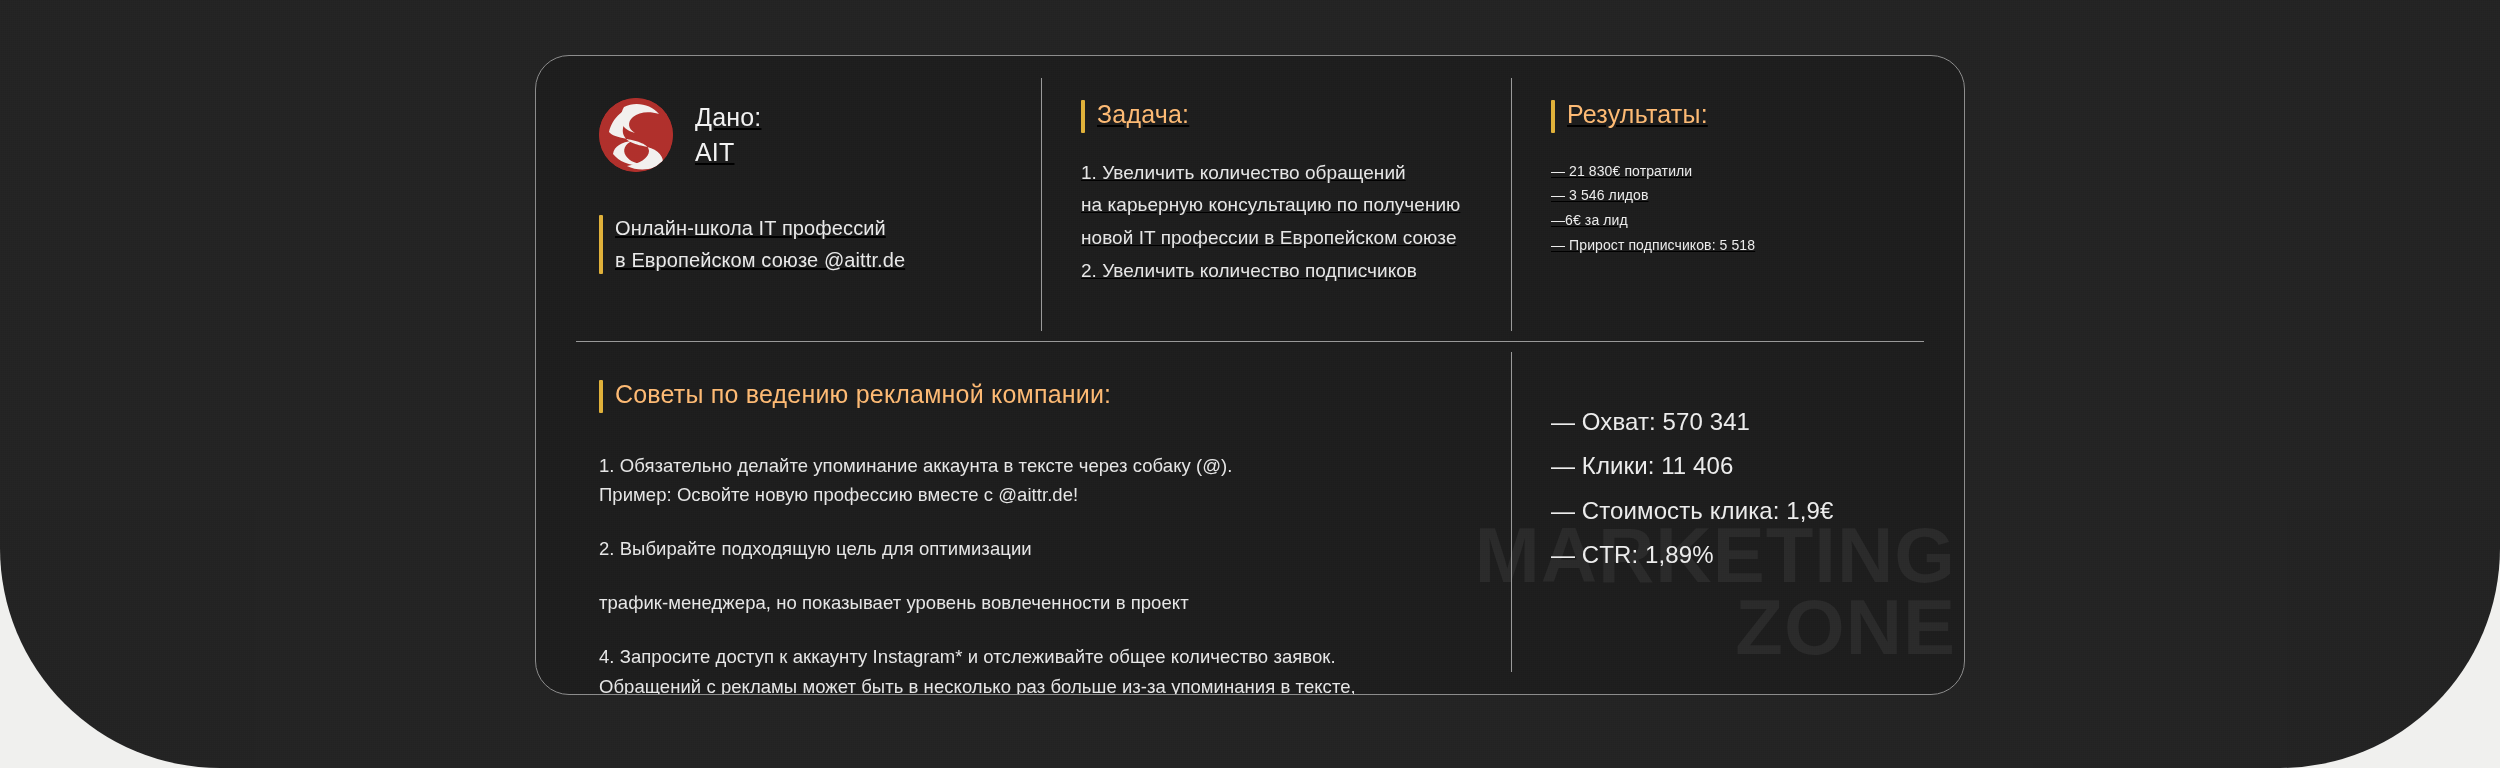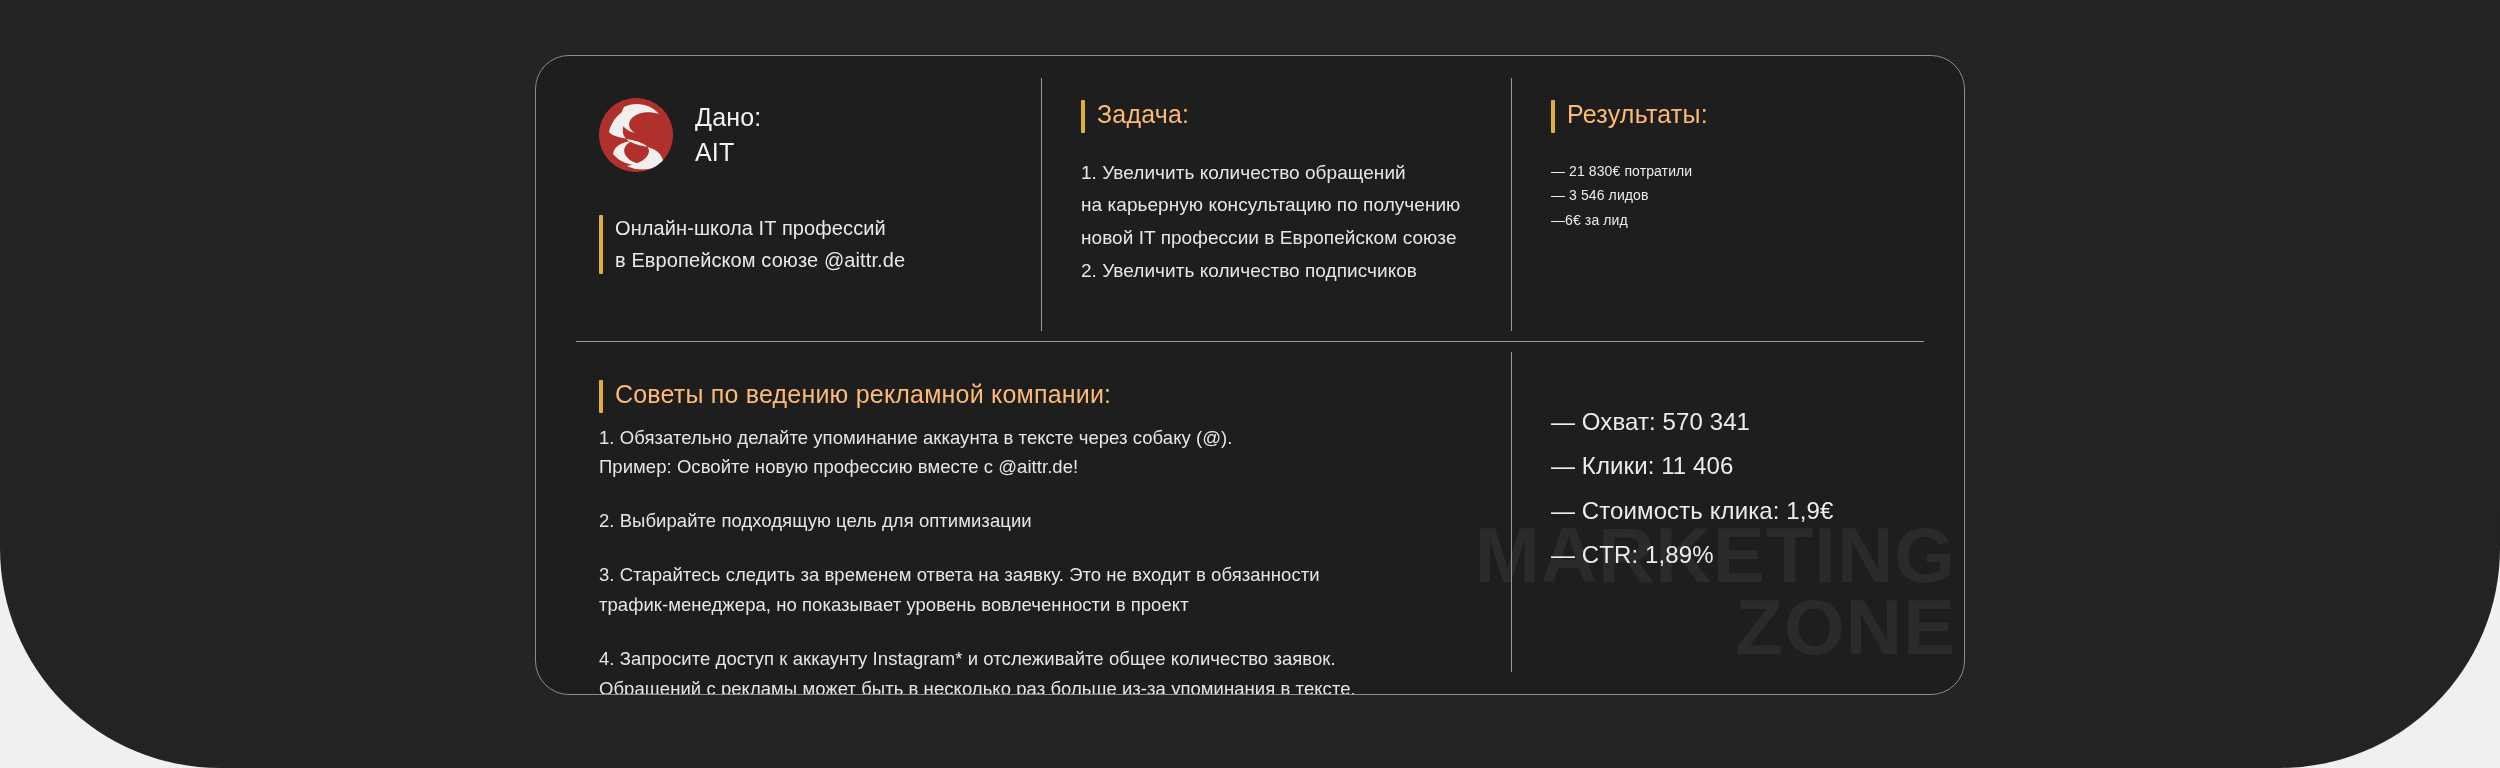--- a/index.html
+++ b/index.html
@@ -71,20 +71,21 @@
     position:relative;
     z-index:2;
     width:100%; height:100%;
   }
 
   .row-top {
     position:absolute;
     left:0; top:0; right:0;
     height:285px;
     display:flex;
+    text-decoration:underline;
   }
   .row-bottom {
     position:absolute;
     left:0; top:286px; right:0; bottom:0;
     display:flex;
   }
 
   
   .h-divider {
     position:absolute;
@@ -200,21 +201,21 @@
     margin-top:28px;
     font-size:14px;
     color:#ececec;
     line-height:1.78;
     letter-spacing:.1px;
   }
   .res-list .rl-line { display:block; white-space:nowrap; }
 
   
   .tips-body {
-    margin-top:12px;
+    margin-top:40px;
     font-size:18.5px;
     color:#e6e6e6;
     line-height:1.62;
     letter-spacing:.05px;
   }
   .tip-item { margin-bottom:24px; }
   .tip-item:last-child { margin-bottom:0; }
   .tip-item .tl { display:block; white-space:nowrap; }
 
   .metrics-list {
@@ -283,41 +284,41 @@
             <span class="bl-line">2. Увеличить количество подписчиков</span>
           </div>
         </div>
 
         <div class="col-results">
           <div class="accent-head">Результаты:</div>
           <div class="res-list">
             <span class="rl-line">— 21 830€ потратили</span>
             <span class="rl-line">— 3 546 лидов</span>
             <span class="rl-line">—6€ за лид</span>
+            <span class="rl-line">— Прирост подписчиков: 5 518</span>
           </div>
         </div>
       </div>
 
       <div class="row-bottom">
 
         <div class="col-tips">
           <div class="accent-head">Советы по ведению рекламной компании:</div>
           <div class="tips-body">
 
             <div class="tip-item">
               <span class="tl">1. Обязательно делайте упоминание аккаунта в тексте через собаку (@).</span>
               <span class="tl">Пример: Освойте новую профессию вместе с @aittr.de!</span>
             </div>
 
             <div class="tip-item">
               <span class="tl">2. Выбирайте подходящую цель для оптимизации</span>
             </div>
 
             <div class="tip-item">
-              <span class="tl">3. Старайтесь следить за временем ответа на заявку. Это не входит в обязанности</span>
               <span class="tl">трафик-менеджера, но показывает уровень вовлеченности в проект</span>
             </div>
 
             <div class="tip-item">
               <span class="tl">4. Запросите доступ к аккаунту Instagram* и отслеживайте общее количество заявок.</span>
               <span class="tl">Обращений с рекламы может быть в несколько раз больше из-за упоминания в тексте,</span>
 
             </div>
 
           </div>

